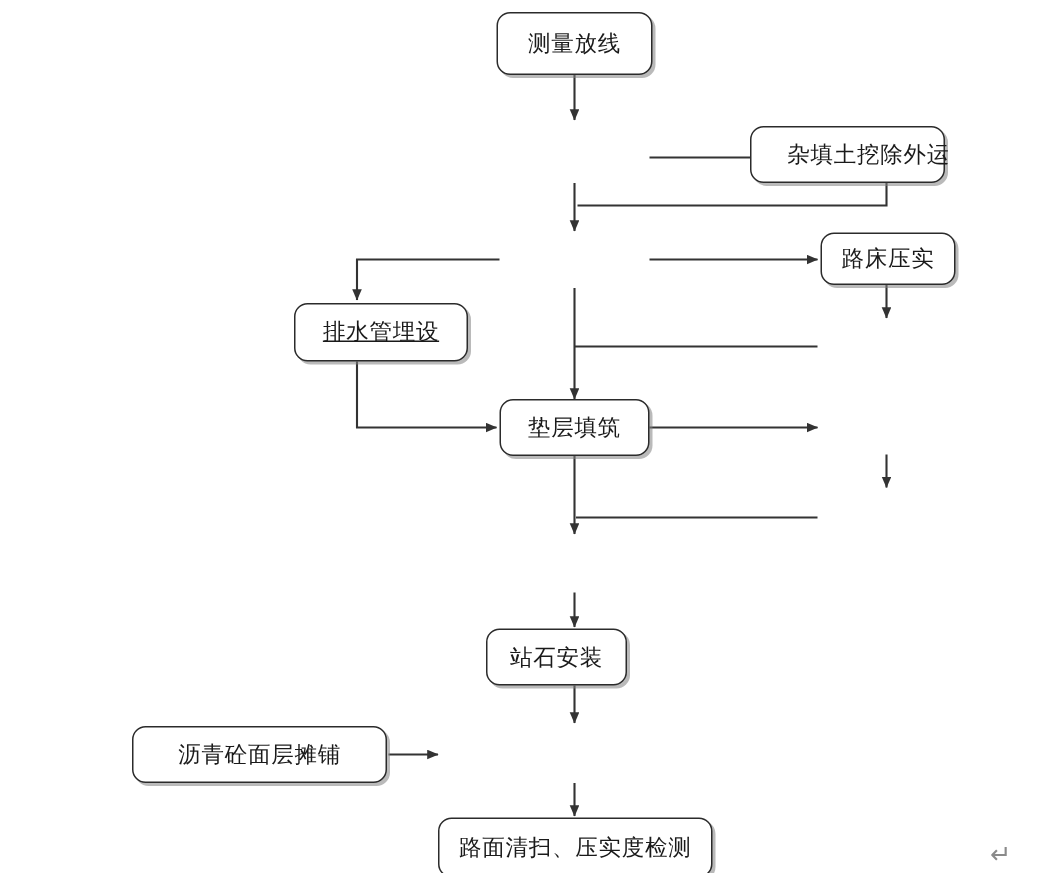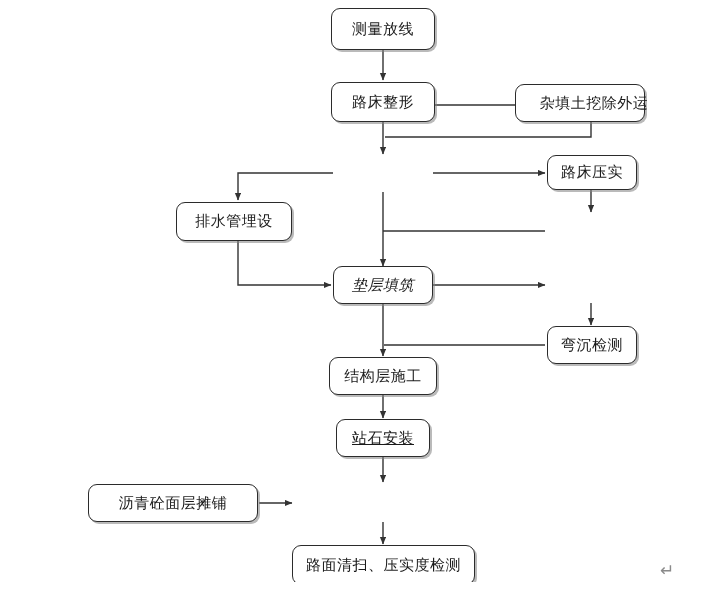--- a/index.html
+++ b/index.html
@@ -101,52 +101,43 @@
       <path d="M235,503 L268,503" marker-end="url(#ah)"></path>
 
       <path d="M359,522 L359,544" marker-end="url(#ah)"></path>
     </g>
   </svg>
 
   <div class="node" style="left:307px; top:8px; width:104px; height:42px;">
     <span>测量放线</span>
   </div>
 
-  <div class="node" style="left:307px; top:82px; width:104px; height:40px;">
-    <span>路床整形</span>
-  </div>
 
-  <div class="node wide" style="left:491px; top:84px; width:130px; height:38px;padding-left:28px;">
+  <div class="node wide" style="left:476px; top:84px; width:130px; height:38px;padding-left:28px;">
     <span>杂填土挖除外运</span>
   </div>
 
 
   <div class="node" style="left:523px; top:155px; width:90px; height:35px;">
     <span>路床压实</span>
   </div>
 
 
-  <div class="node" style="left:152px; top:202px; width:116px; height:39px;">
+  <div class="node" style="left:172px; top:202px; width:116px; height:39px;text-decoration:underline;">
     <span>排水管埋设</span>
   </div>
 
-  <div class="node" style="left:309px; top:266px; width:100px; height:38px;font-style:italic;">
+  <div class="node" style="left:309px; top:266px; width:100px; height:38px;">
     <span>垫层填筑</span>
   </div>
 
 
-  <div class="node" style="left:523px; top:326px; width:90px; height:38px;">
-    <span>弯沉检测</span>
-  </div>
 
-  <div class="node" style="left:305px; top:357px; width:108px; height:38px;">
-    <span>结构层施工</span>
-  </div>
 
-  <div class="node" style="left:312px; top:419px; width:94px; height:38px;text-decoration:underline;">
+  <div class="node" style="left:300px; top:419px; width:94px; height:38px;">
     <span>站石安装</span>
   </div>
 
   <div class="node wide" style="left:64px; top:484px; width:170px; height:38px;">
     <span>沥青砼面层摊铺</span>
   </div>
 
 
   <div class="node wide" style="left:268px; top:545px; width:183px; height:40px;">
     <span>路面清扫、压实度检测</span>

